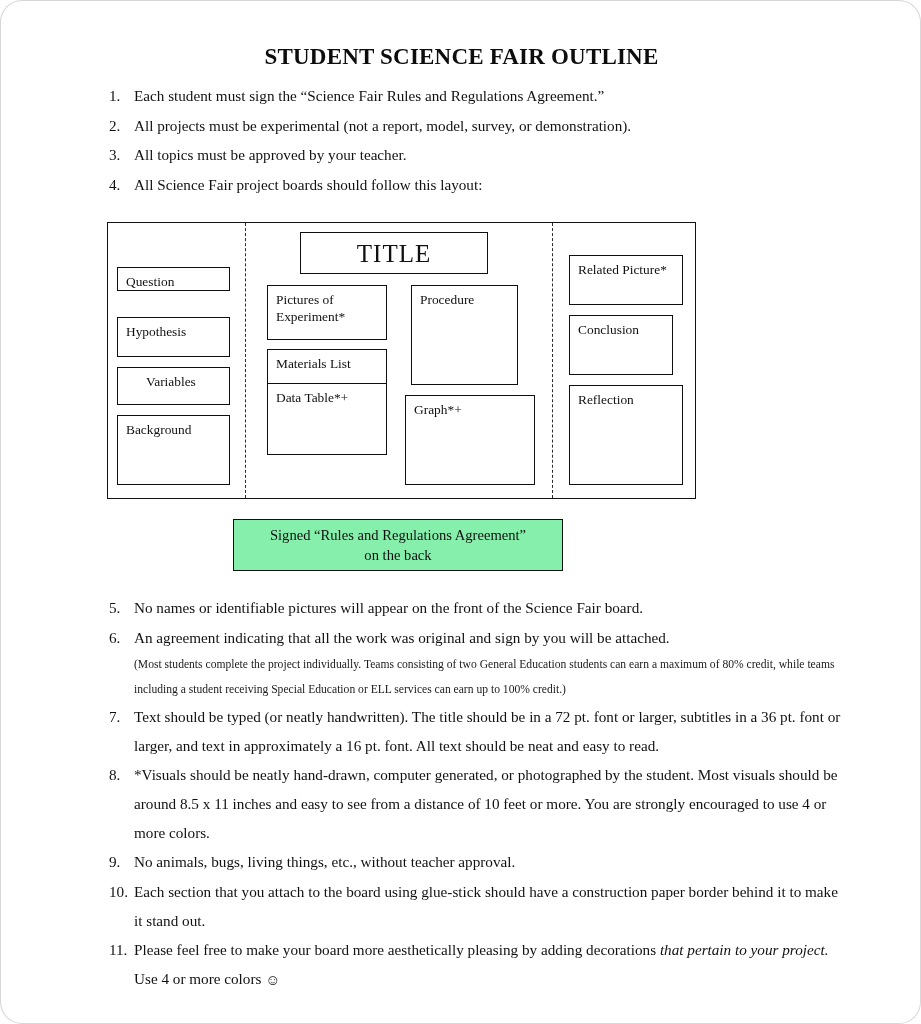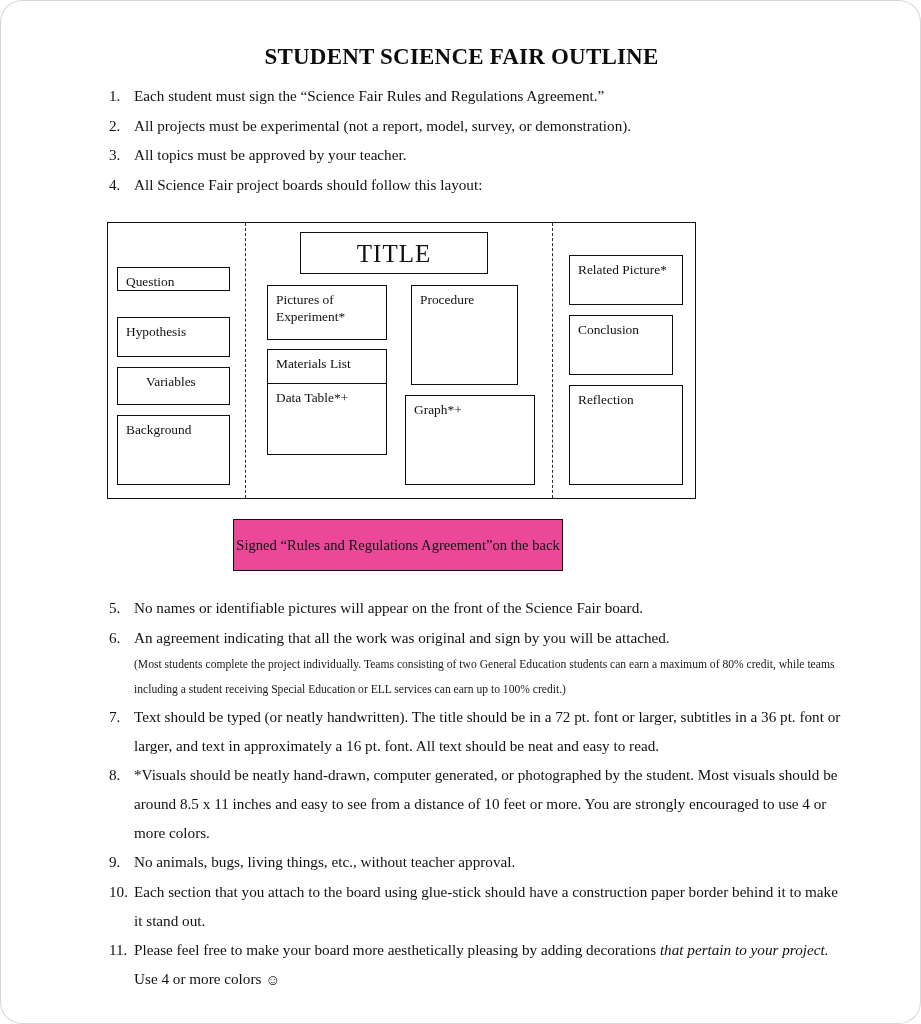--- a/index.html
+++ b/index.html
@@ -146,27 +146,27 @@
   
   .sig-box {
     position: absolute;
     left: 232px;
     top: 518px;
     width: 330px;
     height: 52px;
     border: 1.6px solid #0f0f0f;
     box-sizing: border-box;
     display: flex;
-    flex-direction: row;
+    flex-direction: column;
     align-items: center;
     justify-content: center;
     font-size: 14.6px;
     line-height: 20px;
     color: #101010;
-    background: #ec4899;
+    background: #86efac;
   }
 </style>
 </head>
 <body>
 
 <div class="page">
 
   <div class="doc-title">STUDENT SCIENCE FAIR OUTLINE</div>
 
   <div class="olist top">

